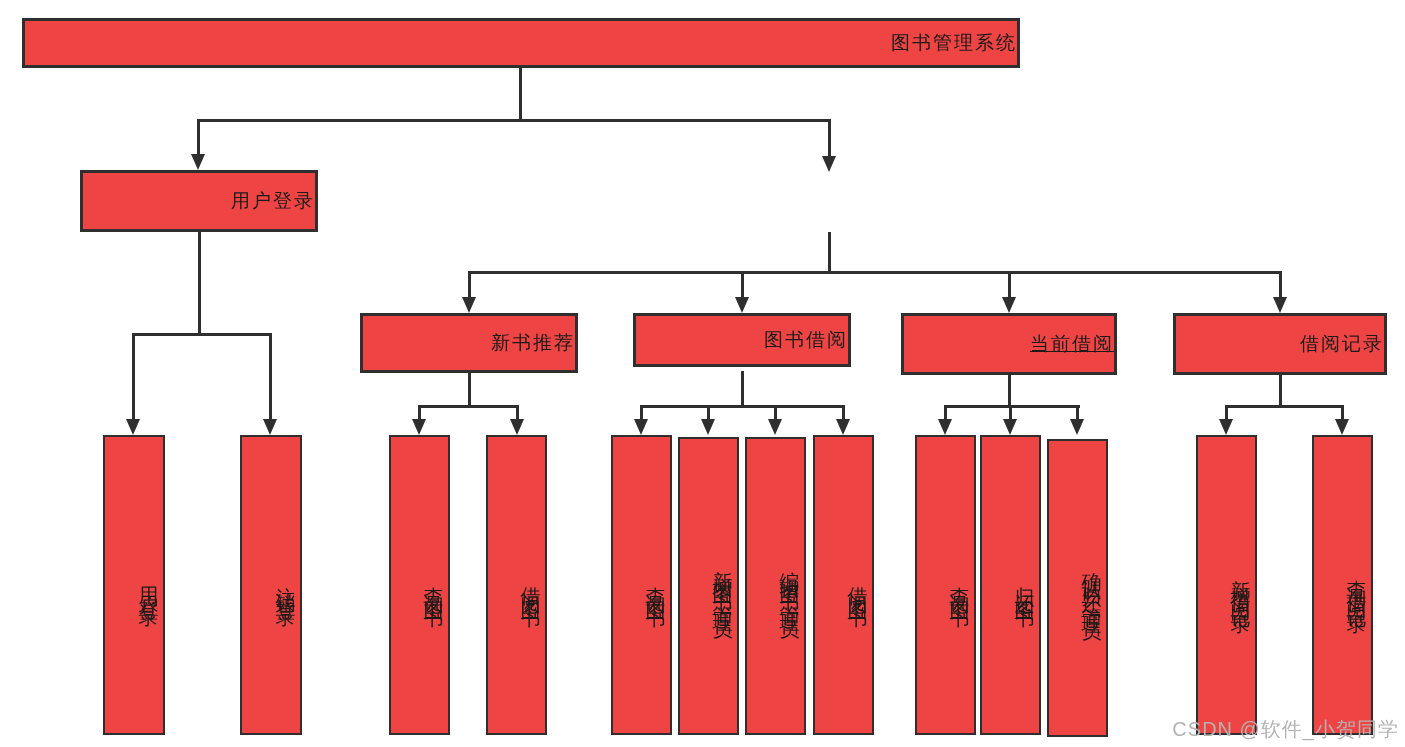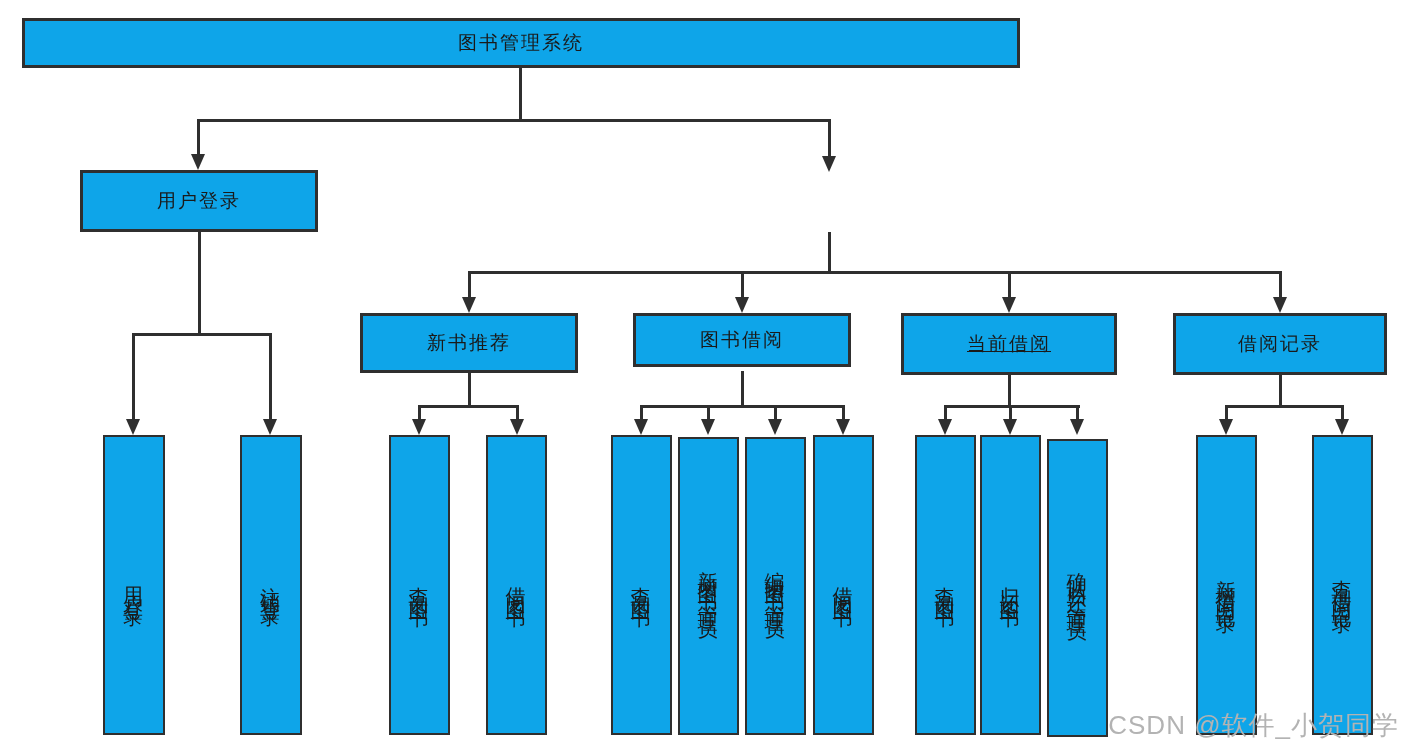--- a/index.html
+++ b/index.html
@@ -10,25 +10,25 @@
   html,body{margin:0;padding:0;background:#ffffff;}
   body{font-family:"Liberation Sans","DejaVu Sans",sans-serif;}
   .canvas{
     position:relative;
     width:1405px;height:747px;
     background:#ffffff;
     overflow:hidden;
   }
   .box{
     position:absolute;
-    background:#0ea5e9;
+    background:#ef4444;
     border:3px solid var(--line);
     display:flex;
     align-items:center;
-    justify-content:center;
+    justify-content:flex-end;
     color:var(--text);
     font-size:19px;
     letter-spacing:2px;
     box-sizing:border-box;
     text-align:center;
     white-space:nowrap;
   }
   .leaf{
     border-width:2px;
   }
@@ -44,21 +44,21 @@
   .hline{position:absolute;height:3px;background:var(--line);}
   .arrow{
     position:absolute;width:0;height:0;
     border-left:7px solid transparent;
     border-right:7px solid transparent;
     border-top:16px solid var(--line);
   }
   .watermark{
     position:absolute;
     right:6px;bottom:4px;
-    font-size:26px;
+    font-size:20px;
     color:var(--wm);
     letter-spacing:1px;
     z-index:10;
     pointer-events:none;
   }
 </style>
 </head>
 <body>
 
 <div class="canvas">

